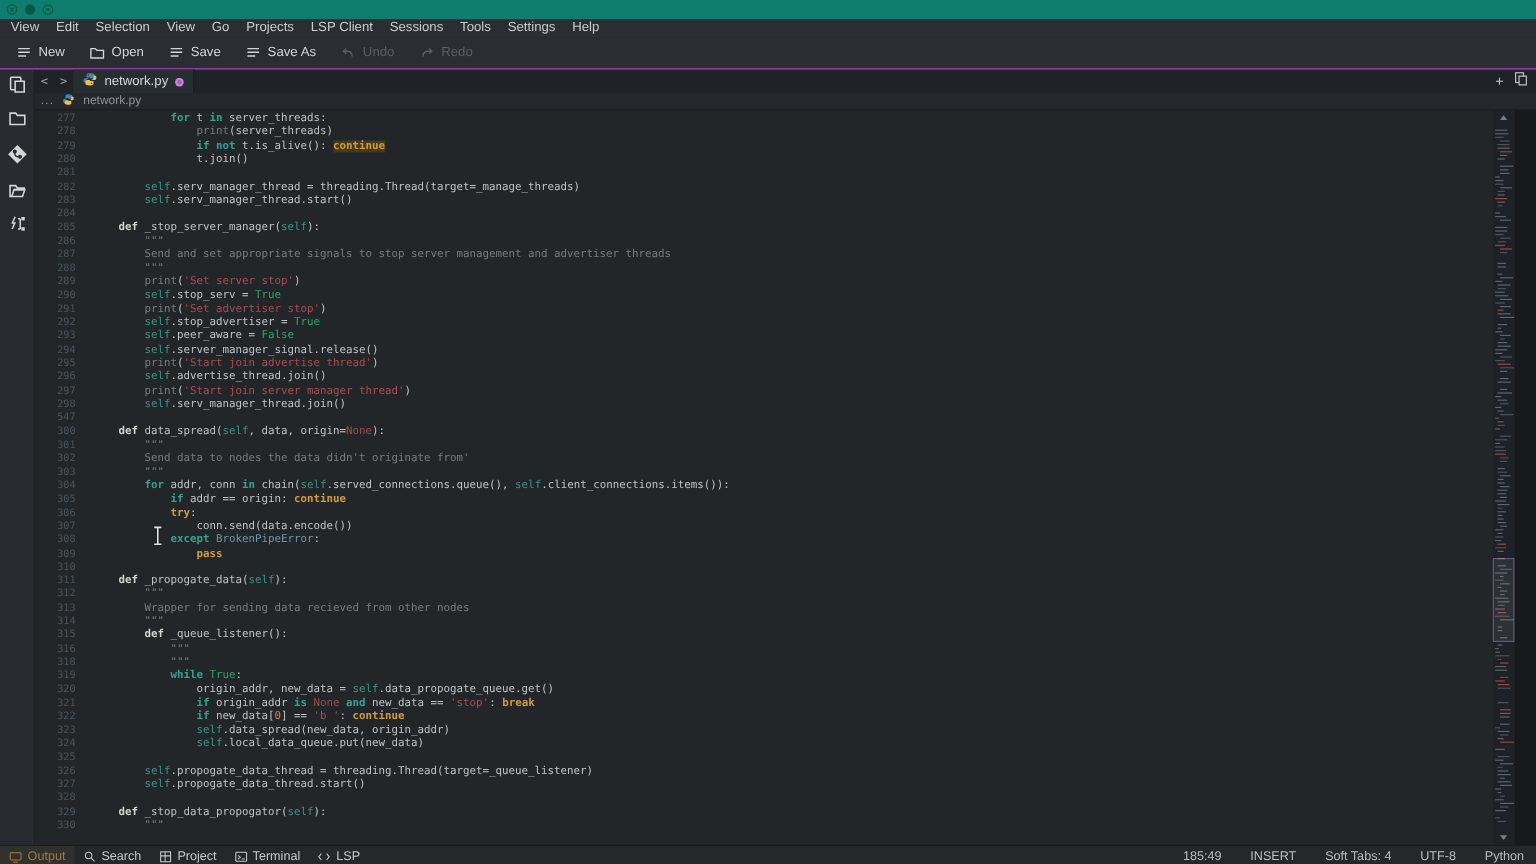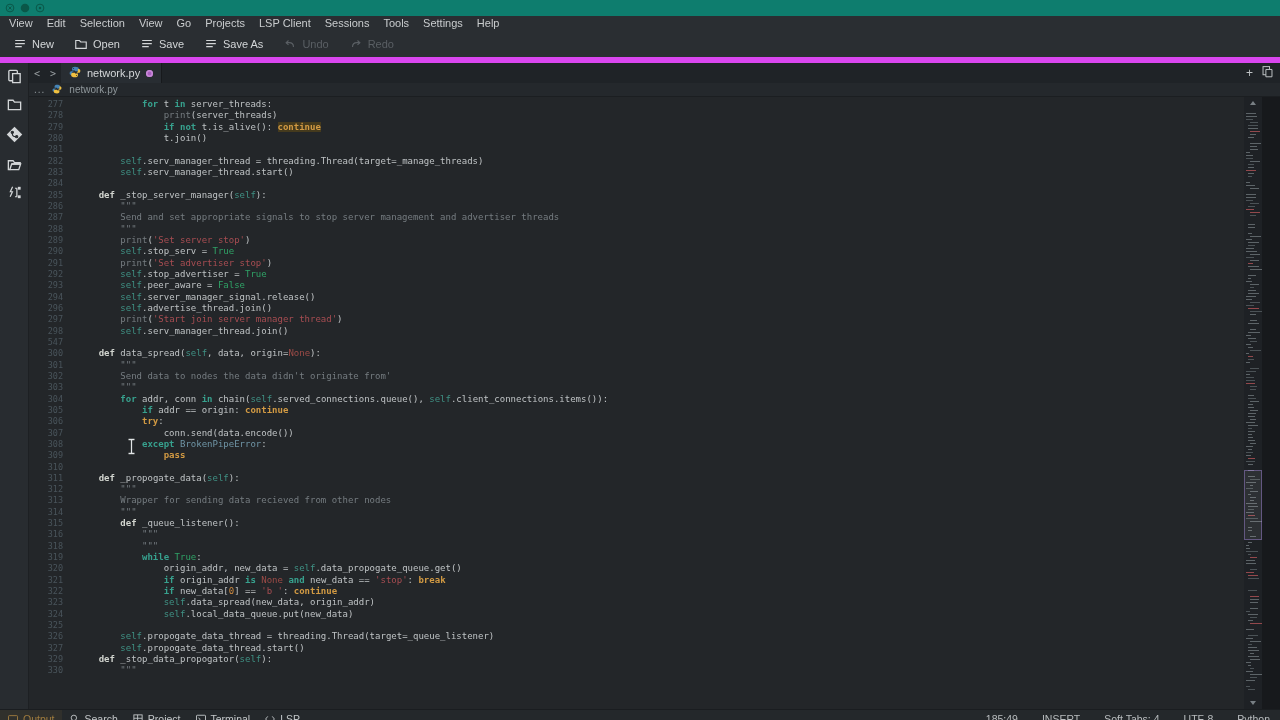--- a/index.html
+++ b/index.html
@@ -13,21 +13,21 @@
   .win-btn{width:10px;height:10px;color:#0a5748;cursor:pointer;}
   .win-btn svg{display:block;width:10px;height:10px;}
   .title-text{position:absolute;left:0;right:0;text-align:center;font-size:10px;
     color:#0a5044;font-weight:bold;letter-spacing:.2px;}
 
   
   .menubar{height:15px;background:#2a2e32;display:flex;align-items:center;padding-left:2px;}
   .menu-item{font-size:11px;color:#c9ccce;padding:0 7px;line-height:15px;cursor:default;}
 
   
-  .toolbar{height:26px;background:#2a2e32;border-bottom:6px solid #d946ef;
+  .toolbar{height:26px;background:#2a2e32;border-bottom:1px solid #d946ef;
     display:flex;align-items:center;padding-left:4px;gap:2px;}
   .tbtn{display:flex;align-items:center;gap:5px;padding:0 9px;height:22px;
     font-size:11px;color:#d3d6d8;border-radius:2px;}
   .tbtn svg{width:14px;height:14px;stroke:currentColor;fill:none;stroke-width:1.3;}
   .tbtn.disabled{color:#5a5f64;}
 
   
   .content{display:flex;height:646px;}
   .sidebar{width:28px;background:#282c30;border-right:1px solid #1d2023;
     display:flex;flex-direction:column;align-items:center;padding-top:3px;}
@@ -281,20 +281,21 @@
             <div class="line"><span class="ln">285</span><span class="lc">    <span class="tk-d">def</span><span class="tk-p"> _stop_server_manager(</span><span class="tk-sf">self</span><span class="tk-p">):</span></span></div>
             <div class="line"><span class="ln">286</span><span class="lc">        <span class="tk-g">"""</span></span></div>
             <div class="line"><span class="ln">287</span><span class="lc">        <span class="tk-g">Send and set appropriate signals to stop server management and advertiser threads</span></span></div>
             <div class="line"><span class="ln">288</span><span class="lc">        <span class="tk-g">"""</span></span></div>
             <div class="line"><span class="ln">289</span><span class="lc">        <span class="tk-g">print</span><span class="tk-p">(</span><span class="tk-s">'Set server stop'</span><span class="tk-p">)</span></span></div>
             <div class="line"><span class="ln">290</span><span class="lc">        <span class="tk-sf">self</span><span class="tk-p">.stop_serv = </span><span class="tk-t">True</span></span></div>
             <div class="line"><span class="ln">291</span><span class="lc">        <span class="tk-g">print</span><span class="tk-p">(</span><span class="tk-s">'Set advertiser stop'</span><span class="tk-p">)</span></span></div>
             <div class="line"><span class="ln">292</span><span class="lc">        <span class="tk-sf">self</span><span class="tk-p">.stop_advertiser = </span><span class="tk-t">True</span></span></div>
             <div class="line"><span class="ln">293</span><span class="lc">        <span class="tk-sf">self</span><span class="tk-p">.peer_aware = </span><span class="tk-t">False</span></span></div>
             <div class="line"><span class="ln">294</span><span class="lc">        <span class="tk-sf">self</span><span class="tk-p">.server_manager_signal.release()</span></span></div>
+            <div class="line"><span class="ln">295</span><span class="lc">        <span class="tk-g">print</span><span class="tk-p">(</span><span class="tk-s">'Start join advertise thread'</span><span class="tk-p">)</span></span></div>
             <div class="line"><span class="ln">296</span><span class="lc">        <span class="tk-sf">self</span><span class="tk-p">.advertise_thread.join()</span></span></div>
             <div class="line"><span class="ln">297</span><span class="lc">        <span class="tk-g">print</span><span class="tk-p">(</span><span class="tk-s">'Start join server manager thread'</span><span class="tk-p">)</span></span></div>
             <div class="line"><span class="ln">298</span><span class="lc">        <span class="tk-sf">self</span><span class="tk-p">.serv_manager_thread.join()</span></span></div>
             <div class="line"><span class="ln">547</span><span class="lc"></span></div>
             <div class="line"><span class="ln">300</span><span class="lc">    <span class="tk-d">def</span><span class="tk-p"> data_spread(</span><span class="tk-sf">self</span><span class="tk-p">, data, origin=</span><span class="tk-n">None</span><span class="tk-p">):</span></span></div>
             <div class="line"><span class="ln">301</span><span class="lc">        <span class="tk-g">"""</span></span></div>
             <div class="line"><span class="ln">302</span><span class="lc">        <span class="tk-g">Send data to nodes the data didn't originate from'</span></span></div>
             <div class="line"><span class="ln">303</span><span class="lc">        <span class="tk-g">"""</span></span></div>
             <div class="line"><span class="ln">304</span><span class="lc">        <span class="tk-k">for</span><span class="tk-p"> addr, conn </span><span class="tk-k">in</span><span class="tk-p"> chain(</span><span class="tk-sf">self</span><span class="tk-p">.served_connections.queue(), </span><span class="tk-sf">self</span><span class="tk-p">.client_connections.items()):</span></span></div>
             <div class="line"><span class="ln">305</span><span class="lc">            <span class="tk-k">if</span><span class="tk-p"> addr == origin: </span><span class="tk-c">continue</span></span></div>
@@ -312,20 +313,21 @@
             <div class="line"><span class="ln">318</span><span class="lc">            <span class="tk-g">"""</span></span></div>
             <div class="line"><span class="ln">319</span><span class="lc">            <span class="tk-k">while</span><span class="tk-p"> </span><span class="tk-t">True</span><span class="tk-p">:</span></span></div>
             <div class="line"><span class="ln">320</span><span class="lc">                <span class="tk-p">origin_addr, new_data = </span><span class="tk-sf">self</span><span class="tk-p">.data_propogate_queue.get()</span></span></div>
             <div class="line"><span class="ln">321</span><span class="lc">                <span class="tk-k">if</span><span class="tk-p"> origin_addr </span><span class="tk-k">is</span><span class="tk-p"> </span><span class="tk-n">None</span><span class="tk-p"> </span><span class="tk-k">and</span><span class="tk-p"> new_data == </span><span class="tk-s">'stop'</span><span class="tk-p">: </span><span class="tk-c">break</span></span></div>
             <div class="line"><span class="ln">322</span><span class="lc">                <span class="tk-k">if</span><span class="tk-p"> new_data[</span><span class="tk-m">0</span><span class="tk-p">] == </span><span class="tk-s">'b '</span><span class="tk-p">: </span><span class="tk-c">continue</span></span></div>
             <div class="line"><span class="ln">323</span><span class="lc">                <span class="tk-sf">self</span><span class="tk-p">.data_spread(new_data, origin_addr)</span></span></div>
             <div class="line"><span class="ln">324</span><span class="lc">                <span class="tk-sf">self</span><span class="tk-p">.local_data_queue.put(new_data)</span></span></div>
             <div class="line"><span class="ln">325</span><span class="lc"></span></div>
             <div class="line"><span class="ln">326</span><span class="lc">        <span class="tk-sf">self</span><span class="tk-p">.propogate_data_thread = threading.Thread(target=_queue_listener)</span></span></div>
             <div class="line"><span class="ln">327</span><span class="lc">        <span class="tk-sf">self</span><span class="tk-p">.propogate_data_thread.start()</span></span></div>
+            <div class="line"><span class="ln">328</span><span class="lc"></span></div>
             <div class="line"><span class="ln">329</span><span class="lc">    <span class="tk-d">def</span><span class="tk-p"> _stop_data_propogator(</span><span class="tk-sf">self</span><span class="tk-p">):</span></span></div>
             <div class="line"><span class="ln">330</span><span class="lc">        <span class="tk-g">"""</span></span></div>
           </div>
         <div class="minimap">
           <div class="mm-arrow up">
               <span></span>
             </div>
           <div class="mm-bars">
               <div class="mm-bar" style="background: transparent;"></div>
               <div class="mm-bar" style="margin-left: 2px; width: 9.74062px;"></div>

